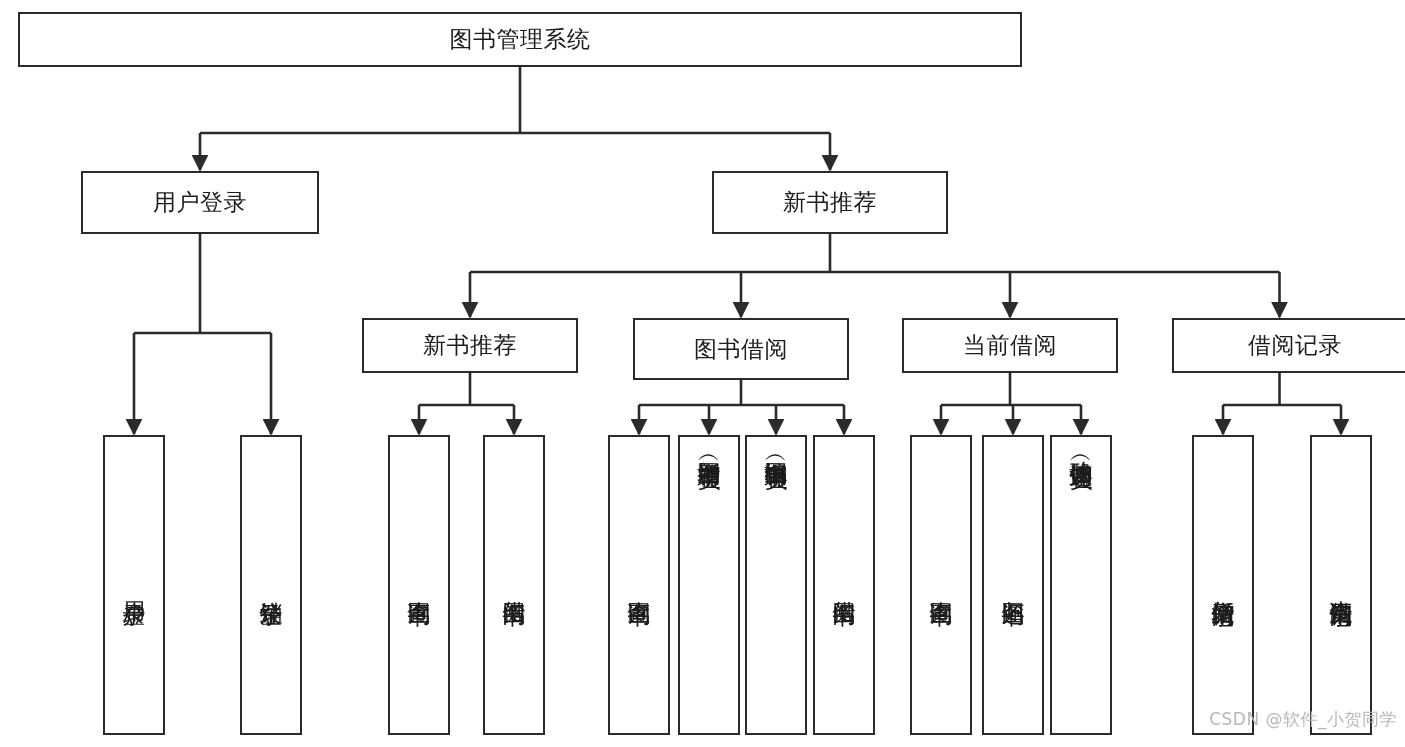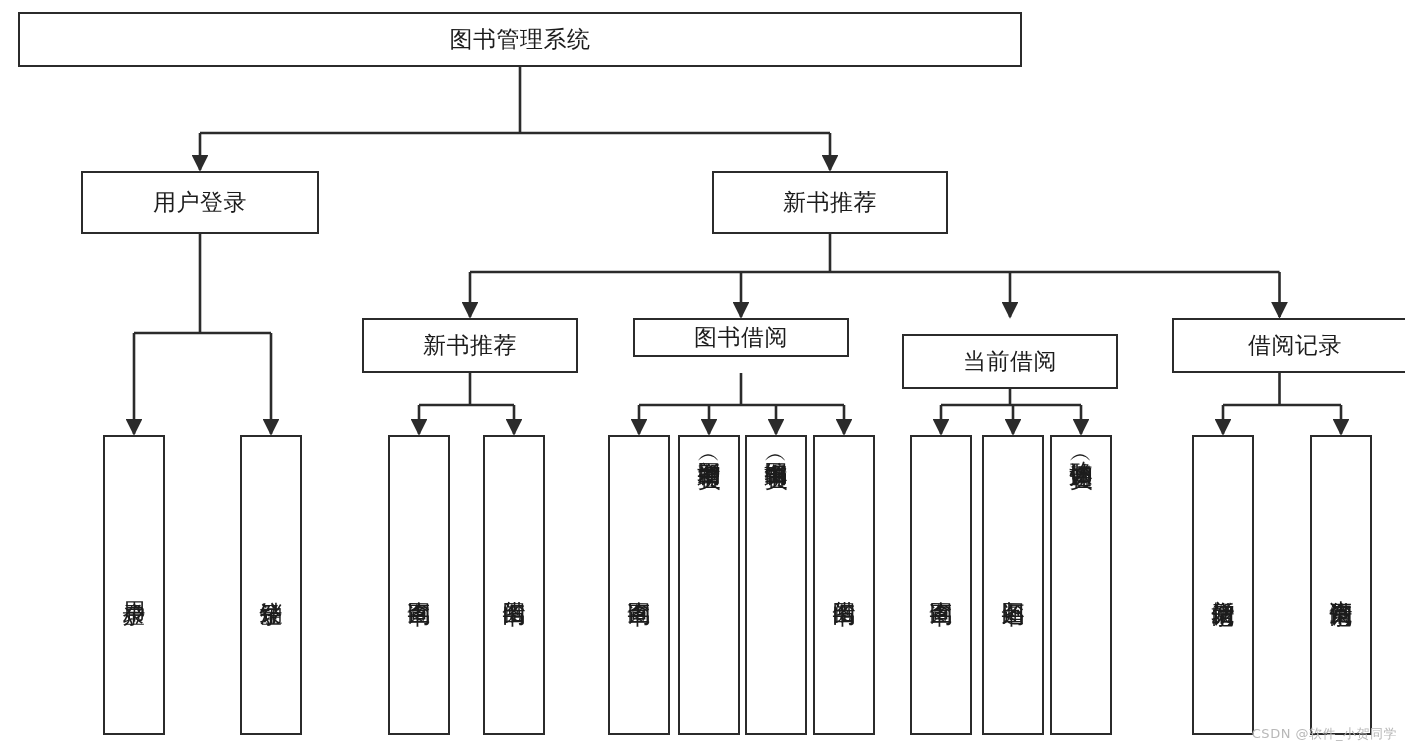--- a/index.html
+++ b/index.html
@@ -65,22 +65,22 @@
     letter-spacing: 1px;
     white-space: nowrap;
   }
   .node.v.centerText {
     align-items: center;
     padding-top: 0;
   }
   #watermark {
     position: absolute;
     right: 8px;
-    bottom: 4px;
-    font-size: 13px;
+    bottom: 16px;
+    font-size: 17px;
     color: #b8b8b8;
     letter-spacing: 0.5px;
     z-index: 5;
     white-space: nowrap;
   }
 </style>
 </head>
 <body>
 
 <div id="canvas">
@@ -135,24 +135,24 @@
   <div class="node h" style="left:81px; top:171px; width:238px; height:63px;">
     <span class="label">用户登录</span>
   </div>
   <div class="node h" style="left:712px; top:171px; width:236px; height:63px;">
     <span class="label">新书推荐</span>
   </div>
 
   <div class="node h" style="left:362px; top:318px; width:216px; height:55px;">
     <span class="label">新书推荐</span>
   </div>
-  <div class="node h" style="left:633px; top:318px; width:216px; height:39px;">
+  <div class="node h" style="left:633px; top:318px; width:216px; height:62px;">
     <span class="label">图书借阅</span>
   </div>
-  <div class="node h" style="left:902px; top:334px; width:216px; height:55px;">
+  <div class="node h" style="left:902px; top:318px; width:216px; height:55px;">
     <span class="label">当前借阅</span>
   </div>
   <div class="node h" style="left:1172px; top:318px; width:246px; height:55px;">
     <span class="label">借阅记录</span>
   </div>
 
   <div class="node v centerText" style="left:103px; top:435px; width:62px; height:300px;">
     <span class="label">用户登录</span>
   </div>
   <div class="node v centerText" style="left:240px; top:435px; width:62px; height:300px;">

